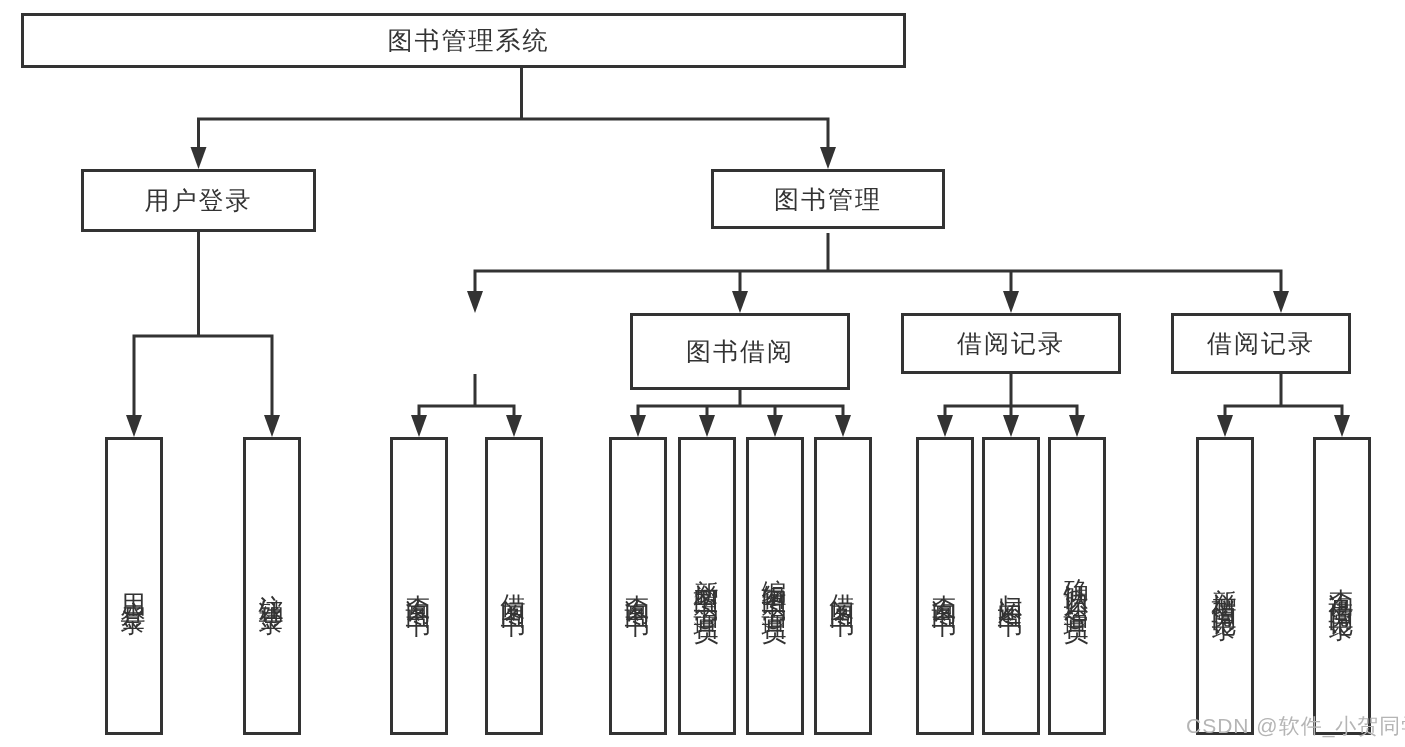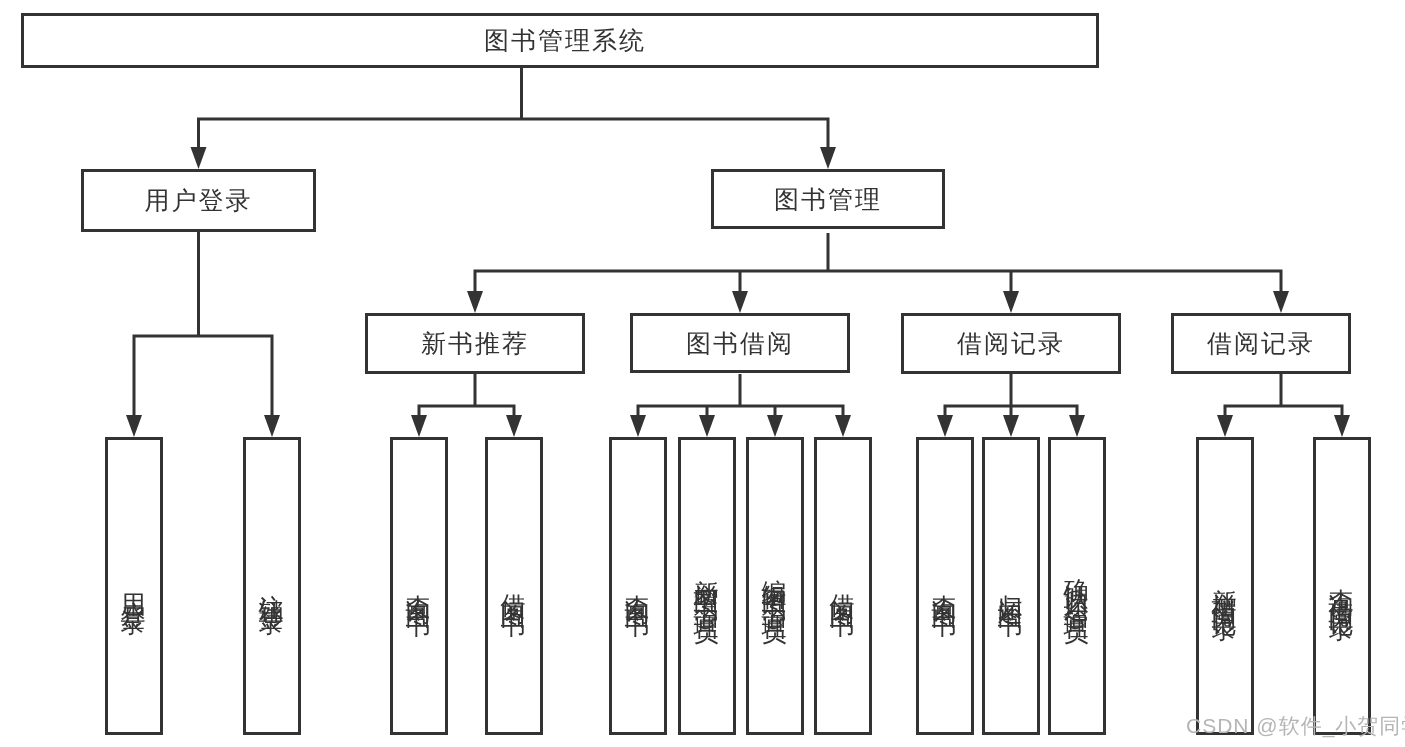--- a/index.html
+++ b/index.html
@@ -115,27 +115,26 @@
       <path d="M767 415 L783 415 L775 437 Z"></path>
       <path d="M835 415 L851 415 L843 437 Z"></path>
       <path d="M937 415 L953 415 L945 437 Z"></path>
       <path d="M1003 415 L1019 415 L1011 437 Z"></path>
       <path d="M1069 415 L1085 415 L1077 437 Z"></path>
       <path d="M1217 415 L1233 415 L1225 437 Z"></path>
       <path d="M1334 415 L1350 415 L1342 437 Z"></path>
     </g>
   </svg>
 
-  <div class="node" style="left:21px; top:13px; width:1078px; height:55px;padding-left:10px;">图书管理系统</div>
+  <div class="node" style="left:21px; top:13px; width:885px; height:55px;padding-left:10px;">图书管理系统</div>
 
   <div class="node" style="left:81px; top:169px; width:235px; height:63px;">用户登录</div>
   <div class="node" style="left:711px; top:169px; width:234px; height:60px;">图书管理</div>
 
-  <div class="node" style="left:365px; top:313px; width:220px; height:61px;">新书推荐</div>
-  <div class="node" style="left:630px; top:313px; width:220px; height:60px;">图书借阅</div>
+  <div class="node" style="left:630px; top:313px; width:220px; height:77px;">图书借阅</div>
   <div class="node" style="left:901px; top:313px; width:220px; height:61px;">借阅记录</div>
   <div class="node" style="left:1171px; top:313px; width:180px; height:61px;">借阅记录</div>
 
   <div class="vnode" style="left:105px;">用户登录</div>
   <div class="vnode" style="left:243px;">注销登录</div>
 
   <div class="vnode" style="left:390px;">查询图书</div>
   <div class="vnode" style="left:485px;">借阅图书</div>
 
   <div class="vnode" style="left:609px;">查询图书</div>

